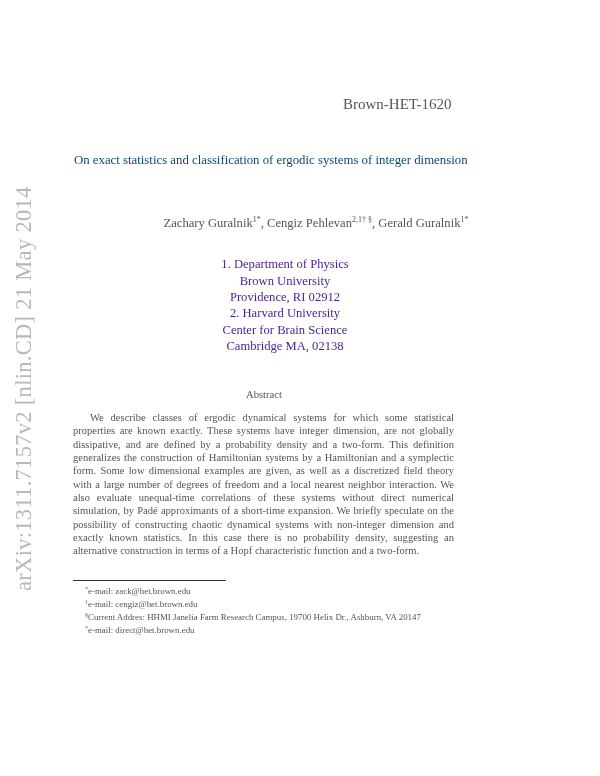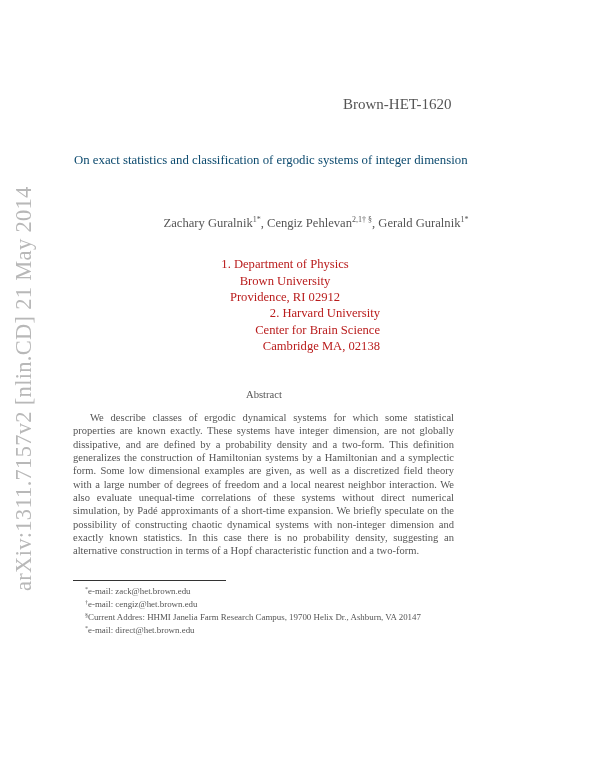--- a/index.html
+++ b/index.html
@@ -26,24 +26,24 @@
       font-family: "Liberation Serif", serif; font-size: 12.8px; color: #0c4a6e; white-space: nowrap;
     }
     .authors {
       position: absolute; left: 16px; top: 215px; width: 600px; text-align: center;
       padding-left: 0px;
       font-family: "Liberation Serif", serif; font-size: 12.6px; color: #555; white-space: nowrap;
     }
     .authors sup { font-size: 8px; vertical-align: 5px; }
     .affil {
       position: absolute; left: 190px; width: 190px; text-align: center;
-      font-family: "Liberation Serif", serif; font-size: 12.6px; color: #b91c1c; line-height: 16.5px;
+      font-family: "Liberation Serif", serif; font-size: 12.6px; color: #4c1d95; line-height: 16.5px;
     }
     .affil1 { top: 256px; }
-    .affil2 { top: 305px; text-align: right; }
+    .affil2 { top: 305px; }
     .abstract-heading {
       position: absolute; left: 0; width: 528px; top: 389px; text-align: center;
       font-family: "Liberation Serif", serif; font-size: 10.6px; color: #555;
     }
     .abstract-body {
       position: absolute; left: 73px; top: 411px; width: 381px;
       font-family: "Liberation Serif", serif; font-size: 10.55px; line-height: 13.35px;
       color: #555; text-align: justify; text-indent: 17px;
     }
     .fn-rule {

